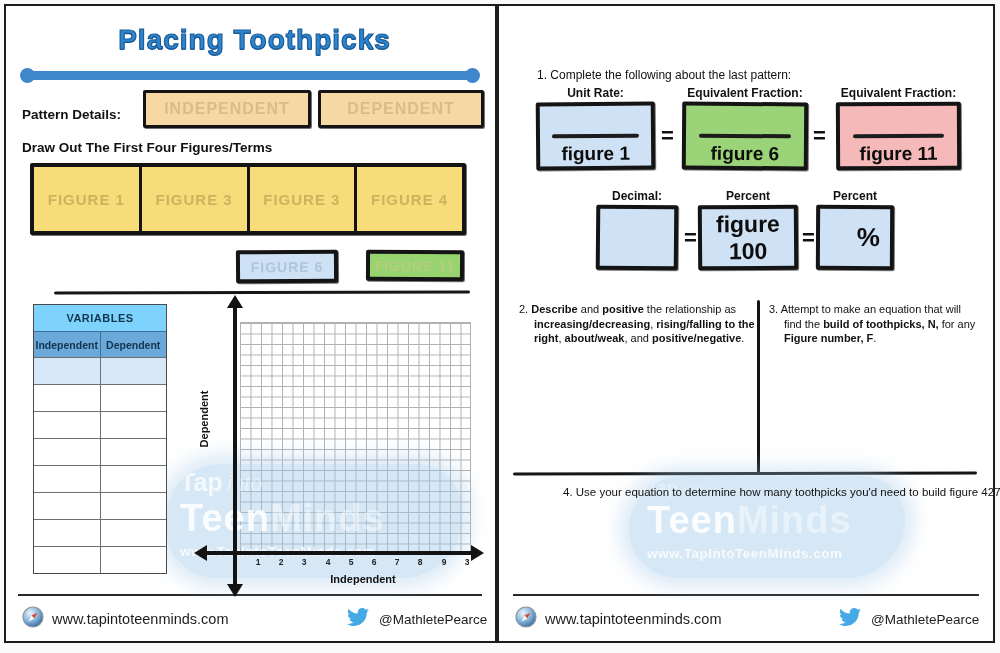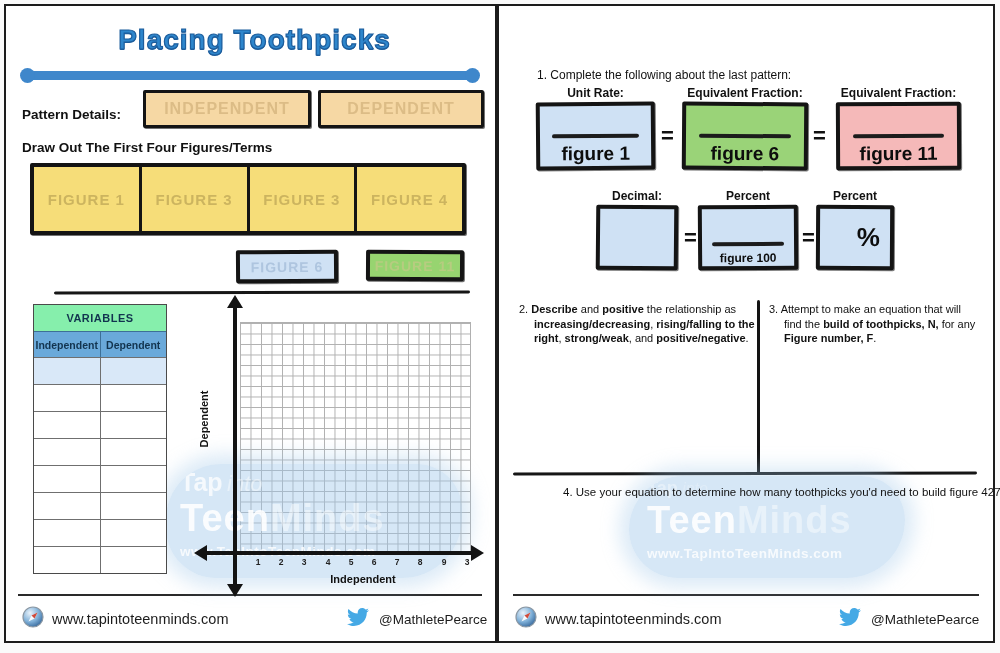--- a/index.html
+++ b/index.html
@@ -38,21 +38,21 @@
 
   .pred-blue  { background:#cfe1f4; color:#aec5df; font-size:14px; letter-spacing:1px;
     border-width:4px; transform:rotate(-0.4deg); }
   .pred-green { background:#97d470; color:#b7cc80; font-size:14px; letter-spacing:1px;
     border-width:4px; transform:rotate(0.3deg); }
 
   .sketch-hr { position:absolute; background:#161616; border-radius:2px; transform:rotate(-0.15deg); }
 
   
   .vtable { position:absolute; left:27px; top:298px; width:134px; border:1.5px solid #4a4a4a; background:#fff; z-index:3; }
-  .vt-title { height:26px; background:#86efac; color:#12344f; font-weight:bold; font-size:11px;
+  .vt-title { height:26px; background:#7dd3fc; color:#12344f; font-weight:bold; font-size:11px;
     letter-spacing:0.5px; display:flex; align-items:center; justify-content:center; }
   .vt-heads { display:flex; height:26px; background:#6aa9da; border-top:1px solid #3d6f97; }
   .vt-heads div { flex:1; display:flex; align-items:center; justify-content:center;
     color:#12344f; font-weight:bold; font-size:10.5px; }
   .vt-heads div:first-child { border-right:1px solid #3d6f97; }
   .vt-row { display:flex; height:27px; border-top:1px solid #6f6f6f; }
   .vt-row div { flex:1; } .vt-row div:first-child { border-right:1px solid #6f6f6f; }
   .vt-row.blue { background:#d9e8f8; }
 
   
@@ -258,29 +258,29 @@
     </div>
 
     <div class="box-label" style="left:97px; top:183px; width:82px;">Decimal:</div>
     <div class="box-label" style="left:199px; top:183px; width:100px;">Percent</div>
     <div class="box-label" style="left:317px; top:183px; width:78px;">Percent</div>
 
     <div class="frac-box" style="left:97px; top:199px; width:82px; height:65px; background:#cfe1f4; transform:rotate(0.5deg);"></div>
     <div class="eq" style="left:185px; top:219px;">=</div>
     <div class="frac-box" style="left:199px; top:199px; width:100px; height:65px; background:#cfe1f4; transform:rotate(-0.4deg);">
       <div class="frac-bar"></div>
-      <div class="frac-den" style="font-size:12px;">figure 100</div>
+      <div class="frac-den" style="font-size:23px;text-align:center;">figure 100</div>
     </div>
     <div class="eq" style="left:303px; top:219px;">=</div>
     <div class="frac-box pct-box" style="left:317px; top:199px; width:78px; height:65px; background:#cfe1f4; transform:rotate(0.3deg);">
       <div class="pct-sign">%</div>
     </div>
 
     <div class="q-block" style="left:20px; top:296px; width:240px;">
-      <span>2. </span><b>Describe</b><span> and </span><b>positive</b><span> the relationship as </span><b>increasing/decreasing</b><span>, </span><b>rising/falling to the right</b><span>, </span><b>strong/weak</b><span>, and </span><b>positive/negative</b><span>.</span>
+      <span>2. </span><b>Describe</b><span> and </span><b>positive</b><span> the relationship as </span><b>increasing/decreasing</b><span>, </span><b>rising/falling to the right</b><span>, </span><b>about/weak</b><span>, and </span><b>positive/negative</b><span>.</span>
     </div>
 
     <div class="vdivider"></div>
 
     <div class="q-block" style="left:270px; top:296px; width:208px;">
       <span>3. </span><span>Attempt to make an equation that will find the </span><b>build of toothpicks, N,</b><span> for any </span><b>Figure number, F</b><span>.</span>
     </div>
 
     <div class="sketch-hr" style="left:14px; top:466px; width:464px; height:3px;"></div>
 

